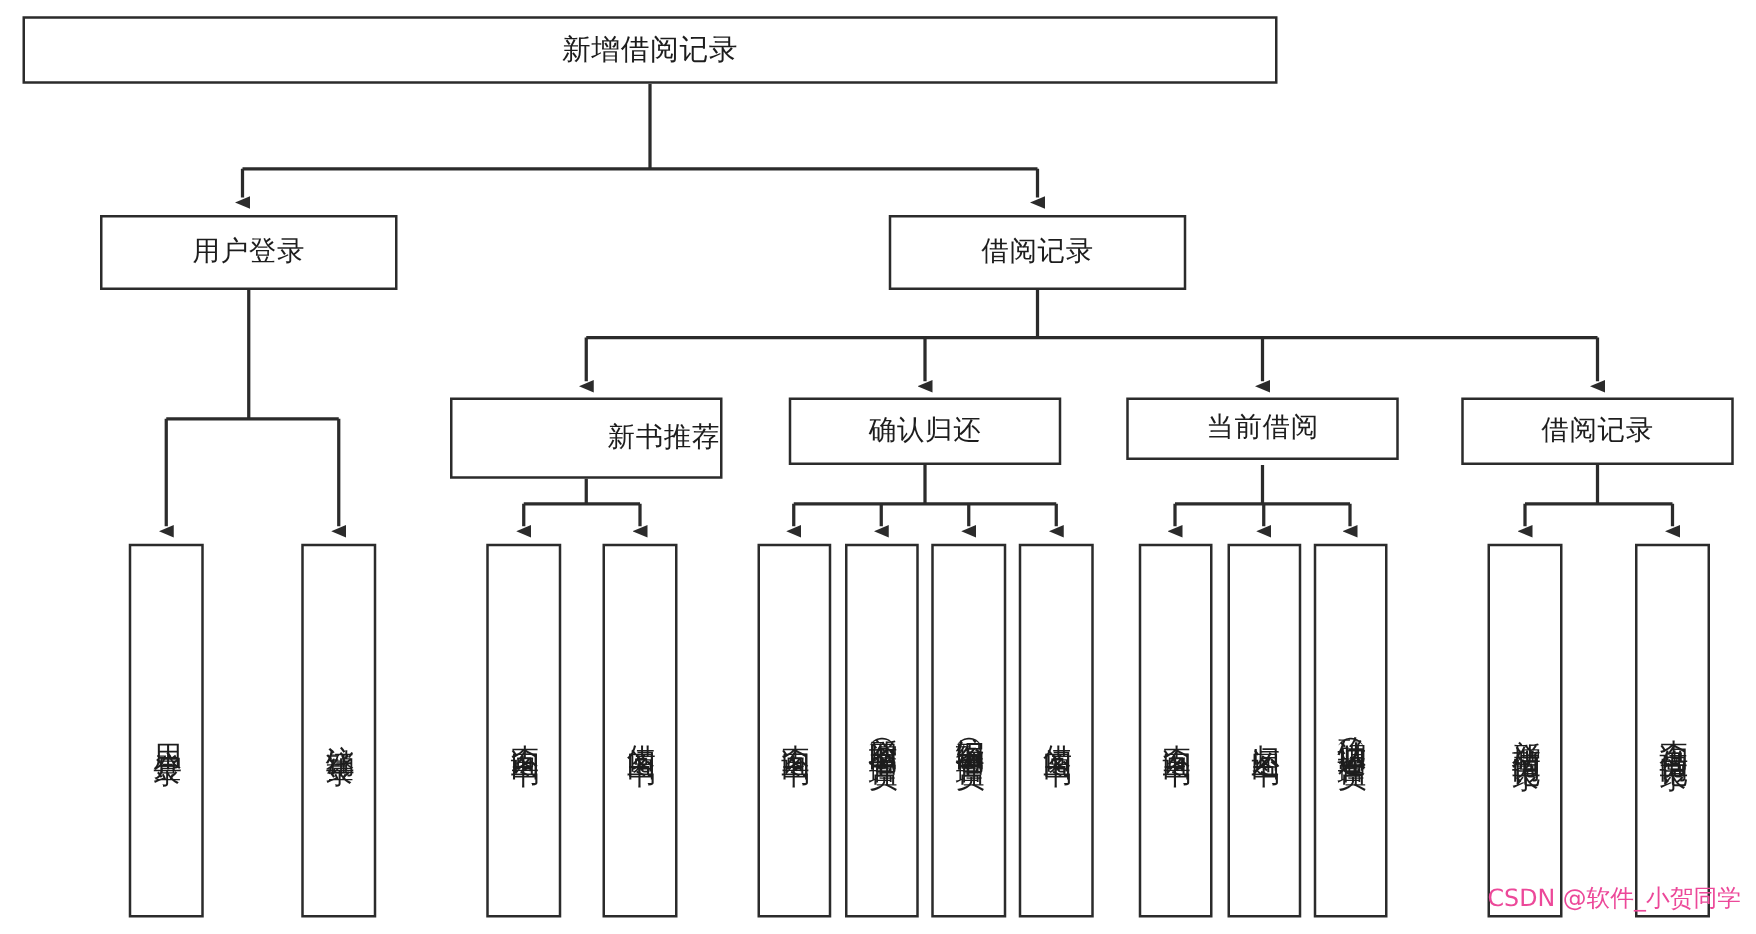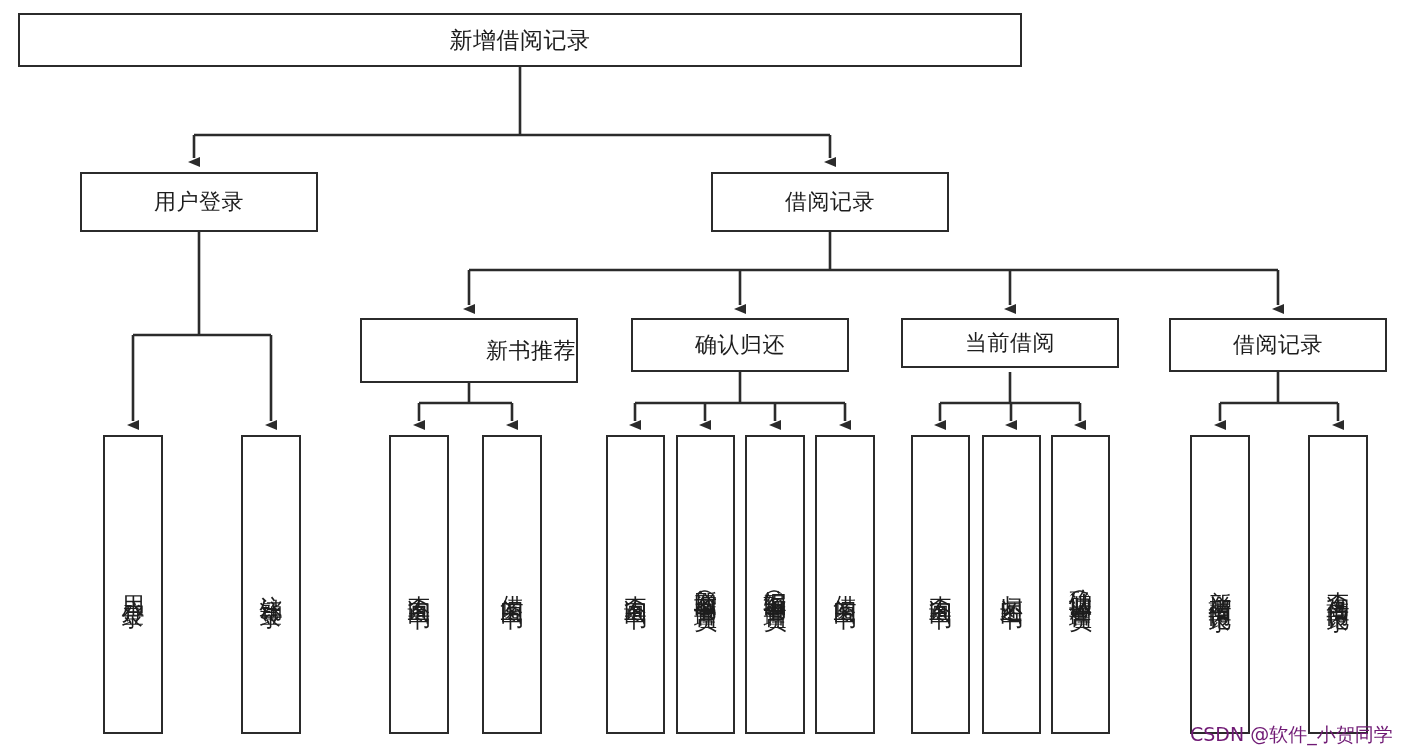--- a/index.html
+++ b/index.html
@@ -184,14 +184,14 @@
   <div class="node vert tall" style="left: 1051px; top: 435px; width: 59px; height: 299px;">
     <span class="lbl">确认归还（管理员）</span>
   </div>
   <div class="node vert" style="left: 1190px; top: 435px; width: 60px; height: 299px;">
     <span class="lbl">新增借阅记录</span>
   </div>
   <div class="node vert" style="left: 1308px; top: 435px; width: 60px; height: 299px;">
     <span class="lbl">查询借阅记录</span>
   </div>
 
-  <div class="watermark" style="left: 1190px; top: 706px; color: #701a75; margin-top: 16px;">CSDN @软件_小贺同学</div>
+  <div class="watermark" style="left: 1190px; top: 706px; color: #ec4899;">CSDN @软件_小贺同学</div>
 </div>
 
 </body></html>

